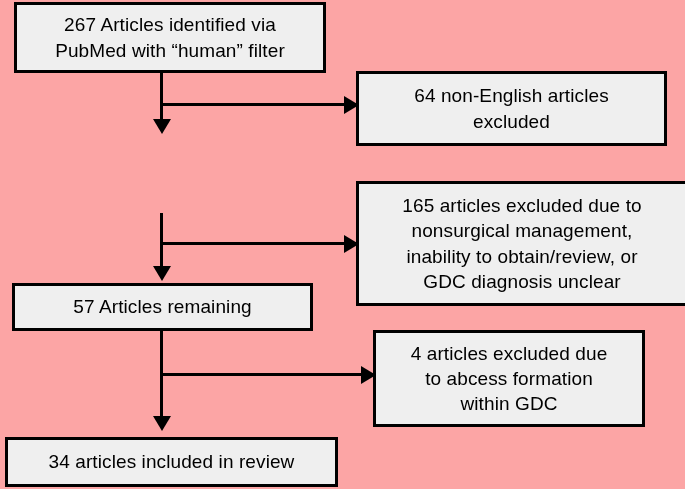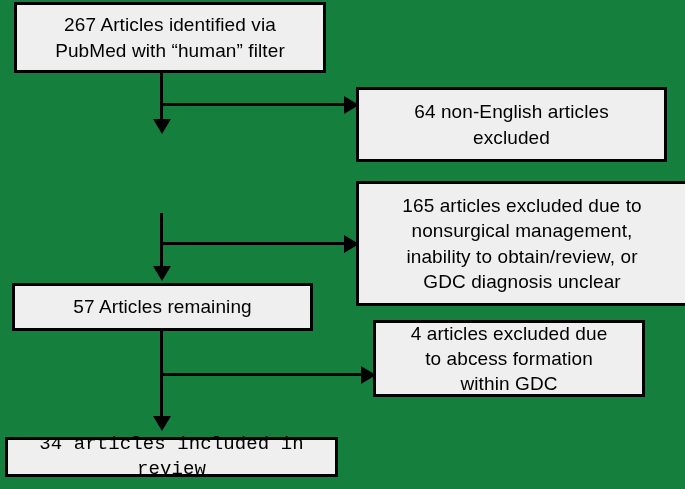--- a/index.html
+++ b/index.html
@@ -5,21 +5,21 @@
 <style>
   html, body {
     margin: 0;
     padding: 0;
     background: #ffffff;
   }
   #canvas {
     position: relative;
     width: 685px;
     height: 489px;
-    background: #15803d;
+    background: #fca5a5;
     font-family: "Liberation Sans", sans-serif;
     overflow: hidden;
   }
   .node {
     position: absolute;
     box-sizing: border-box;
     background: #efefef;
     border: 3px solid #000000;
     display: flex;
     align-items: center;
@@ -28,25 +28,25 @@
     color: #000000;
     font-size: 19px;
     line-height: 1.32;
     letter-spacing: 0.1px;
     white-space: pre-line;
     padding: 2px 6px;
   }
   .node-n1 { left: 14px;  top: 2px;   width: 312px; height: 71px; }
   .node-n2 { left: 45px;  top: 136px; width: 243px; height: 78px; }
   .node-n3 { left: 12px;  top: 283px; width: 301px; height: 48px; }
-  .node-n4 { left: 5px;   top: 437px; width: 333px; height: 40px; font-family: Liberation Mono, monospace; }
+  .node-n4 { left: 5px;   top: 437px; width: 333px; height: 50px; }
 
-  .node-x1 { left: 356px; top: 71px;  width: 311px; height: 75px; margin-top: 16px; }
+  .node-x1 { left: 356px; top: 71px;  width: 311px; height: 75px; }
   .node-x2 { left: 356px; top: 181px; width: 332px; height: 125px; }
-  .node-x3 { left: 373px; top: 320px; width: 272px; height: 77px; text-align: center; }
+  .node-x3 { left: 373px; top: 330px; width: 272px; height: 97px; text-align: center; }
 
   
   .vline {
     position: absolute;
     width: 3px;
     background: #000000;
   }
   .hline {
     position: absolute;
     height: 3px;

